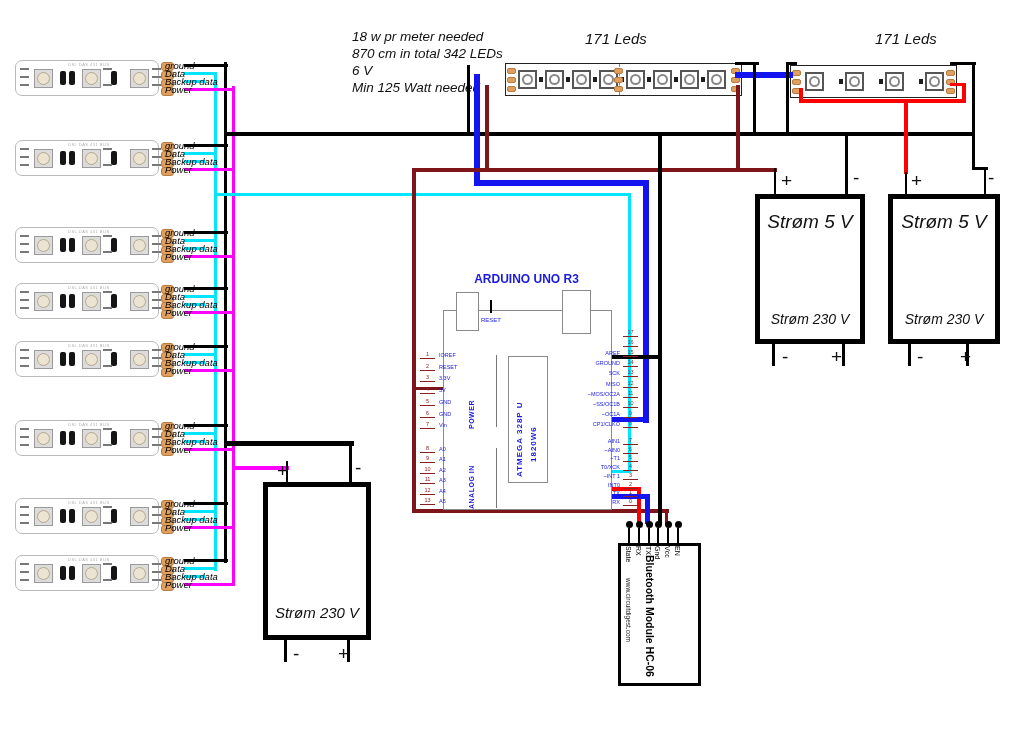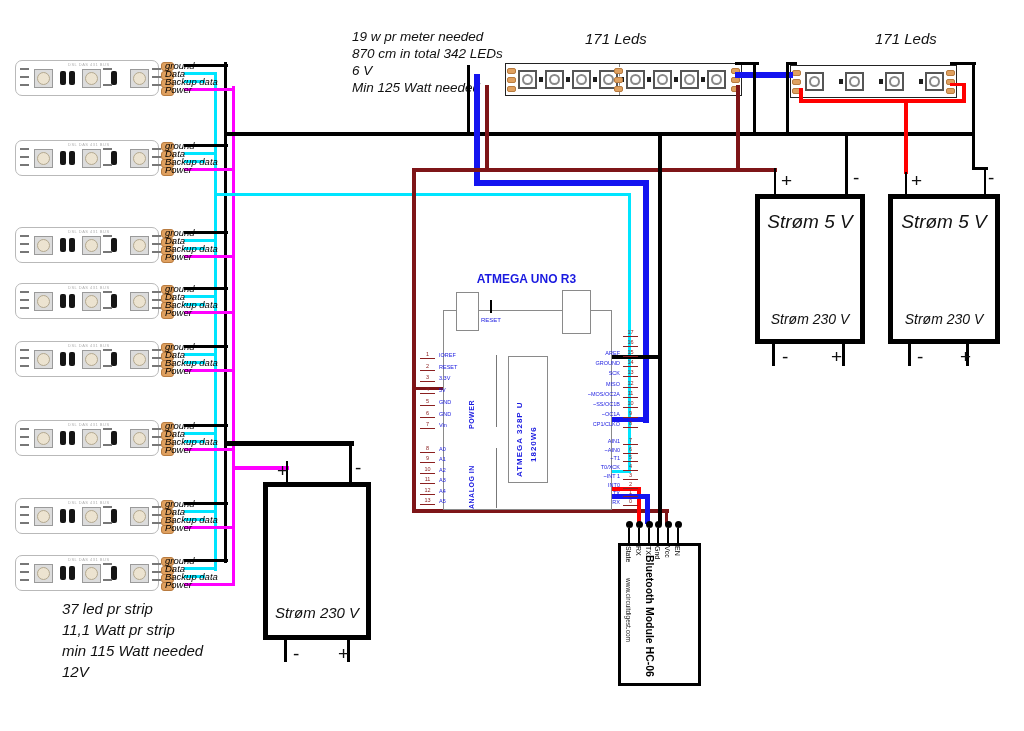--- a/index.html
+++ b/index.html
@@ -58,32 +58,26 @@
   #bt-url{position:absolute;left:625px;top:578px;font-size:6.5px;color:#222;}
   
   .note{position:absolute;font-style:italic;color:#111;}
 </style>
 </head>
 <body>
 
 <div id="stage">
 
   <div class="note" style="left:352px;top:28px;font-size:13.5px;line-height:17px;">
-    <div>19 w pr meter needed</div>
+    <div>18 w pr meter needed</div>
     <div>870 cm in total  342 LEDs</div>
     <div>6 V</div>
     <div>Min 125 Watt  needed</div>
   </div>
 
-  <div class="note" style="left:62px;top:598px;font-size:15px;line-height:21px;">
-    <div>37 led pr strip</div>
-    <div>11,1 Watt pr strip</div>
-    <div>min 115 Watt needed</div>
-    <div>12V</div>
-  </div>
 
   <div class="striptitle" style="left:585px;top:30px;">171 Leds</div>
   <div class="striptitle" style="left:875px;top:30px;">171 Leds</div>
 
   <div class="strip5" id="strip5a" style="left:505px;top:63px;width:235px;height:31px;">
       <div class="led5" style="left: 12px;">
         <div class="ring"></div>
       </div>
       <div class="tick" style="left: 33px;"></div>
       <div class="led5" style="left: 39px;">
@@ -495,21 +489,21 @@
         <div class="pad" style="top: 10.5px;"></div>
         <div class="pad" style="top: 19px;"></div>
         <div class="pad" style="top: 27px;"></div>
       </div>
       <div class="padlabel" style="left: 165px; top: 555px;">ground</div>
       <div class="padlabel" style="left: 165px; top: 563px;">Data</div>
       <div class="padlabel" style="left: 165px; top: 571px;">Backup data</div>
       <div class="padlabel" style="left: 165px; top: 579px;">Power</div>
     </div>
 
-  <div class="ard-title">ATMEGA UNO R3</div>
+  <div class="ard-title">ARDUINO UNO R3</div>
   <div id="arduino-box">
     <div class="conn" style="left:12px;top:-19px;width:21px;height:37px;"></div>
     <div class="conn" style="left:118px;top:-21px;width:27px;height:42px;"></div>
     <div class="abs" style="left:46px;top:-11px;width:1.5px;height:13px;background:#000;"></div>
     <div class="abs" style="left:37px;top:6px;font-size:6px;color:var(--ardblue);">RESET</div>
     <div class="grouplabel vtextu" style="left:24px;top:48px;height:70px;">POWER</div>
     <div class="bracket" style="left:52px;top:44px;height:72px;"></div>
     <div class="grouplabel vtextu" style="left:24px;top:140px;height:58px;">ANALOG IN</div>
     <div class="bracket" style="left:52px;top:137px;height:60px;"></div>
   </div>

